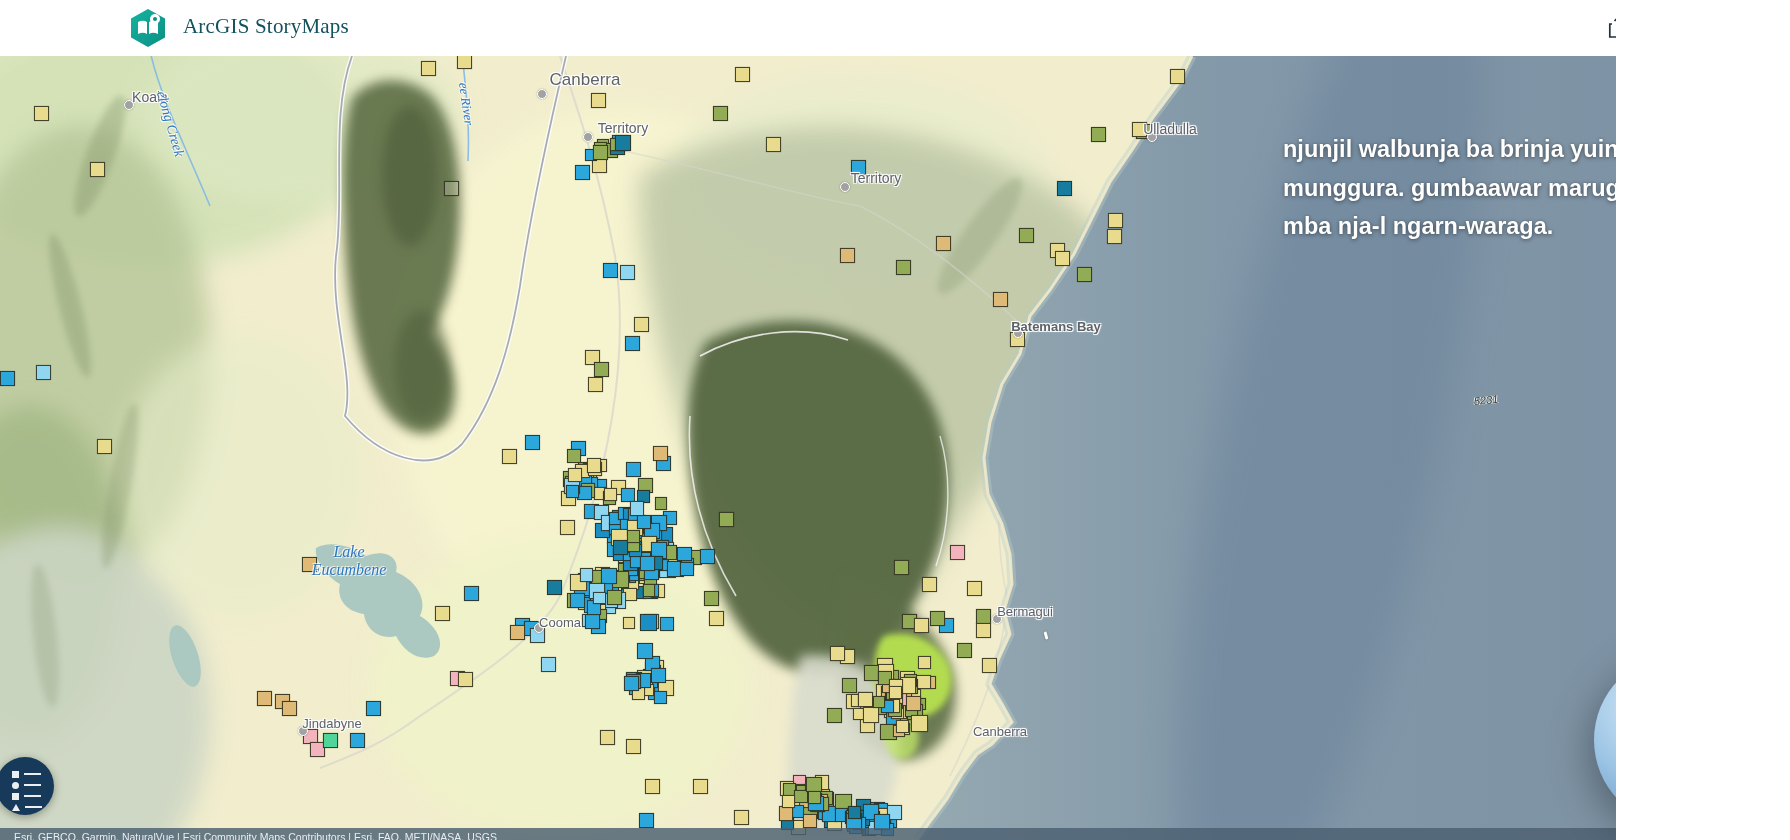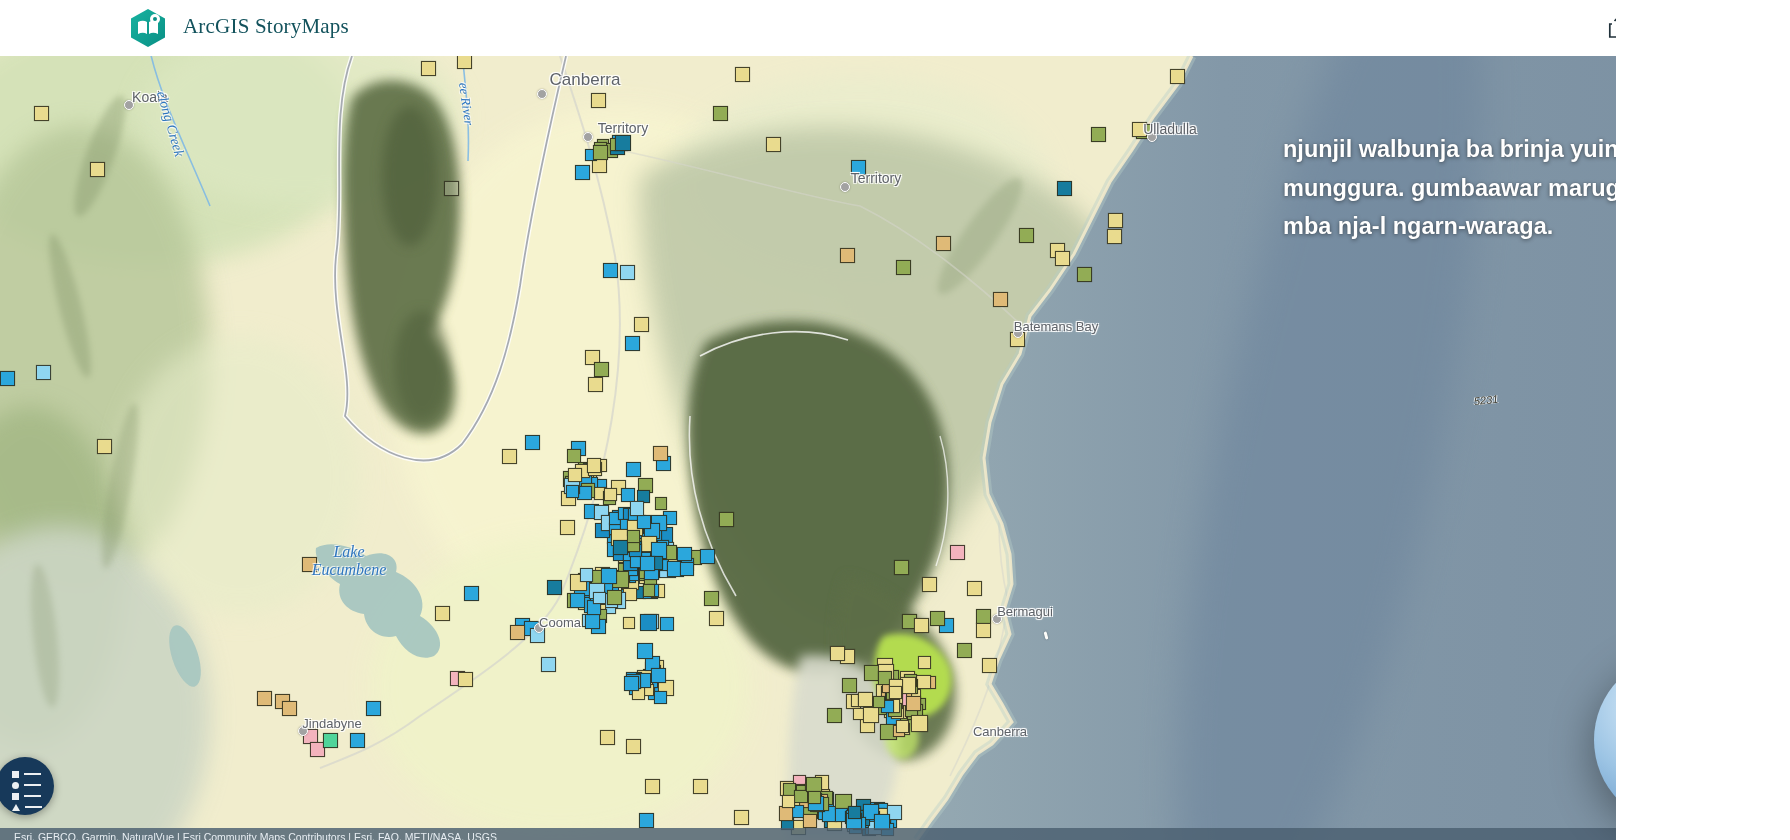--- a/index.html
+++ b/index.html
@@ -618,21 +618,21 @@
         <div class="city-label" style="left: 585px; top: 24px; font-size: 17px;">Canberra</div>
         <div class="city-dot" style="left: 588px; top: 81px;"></div>
         <div class="city-label" style="left: 623px; top: 72px; font-size: 14px;">Territory</div>
         <div class="city-dot" style="left: 129px; top: 49px;"></div>
         <div class="city-label" style="left: 150px; top: 41px; font-size: 14px;">Koala</div>
         <div class="city-dot" style="left: 845px; top: 131px;"></div>
         <div class="city-label" style="left: 876px; top: 122px; font-size: 14px;">Territory</div>
         <div class="city-dot" style="left: 1152px; top: 81px;"></div>
         <div class="city-label" style="left: 1170px; top: 73px; font-size: 14px;">Ulladulla</div>
         <div class="city-dot" style="left: 1018px; top: 277px;"></div>
-        <div class="city-label" style="left: 1056px; top: 270px; font-size: 13px;">Batemans Bay</div>
+        <div class="city-label" style="left: 1056px; top: 270px; font-size: 13px; font-weight: bold;">Batemans Bay</div>
         <div class="city-dot" style="left: 997px; top: 563px;"></div>
         <div class="city-label" style="left: 1025px; top: 555px; font-size: 13px;">Bermagui</div>
         <div class="city-label" style="left: 1000px; top: 675px; font-size: 13px;">Canberra</div>
         <div class="city-dot" style="left: 539px; top: 572px;"></div>
         <div class="city-label" style="left: 560px; top: 566px; font-size: 13px;">Cooma</div>
         <div class="city-dot" style="left: 303px; top: 675px;"></div>
         <div class="city-label" style="left: 332px; top: 667px; font-size: 13px;">Jindabyne</div>
         <div class="water-label" style="left: 349px; top: 505px; font-size: 16px; transform: translate(-50%, -50%) rotate(0deg); text-align: center; white-space: normal;">Lake<br>Eucumbene</div>
         <div class="water-label" style="left: 170px; top: 68px; font-size: 14px; transform: translate(-50%, -50%) rotate(74deg);">elong Creek</div>
         <div class="water-label" style="left: 466px; top: 48px; font-size: 13px; transform: translate(-50%, -50%) rotate(82deg);">ee River</div>

